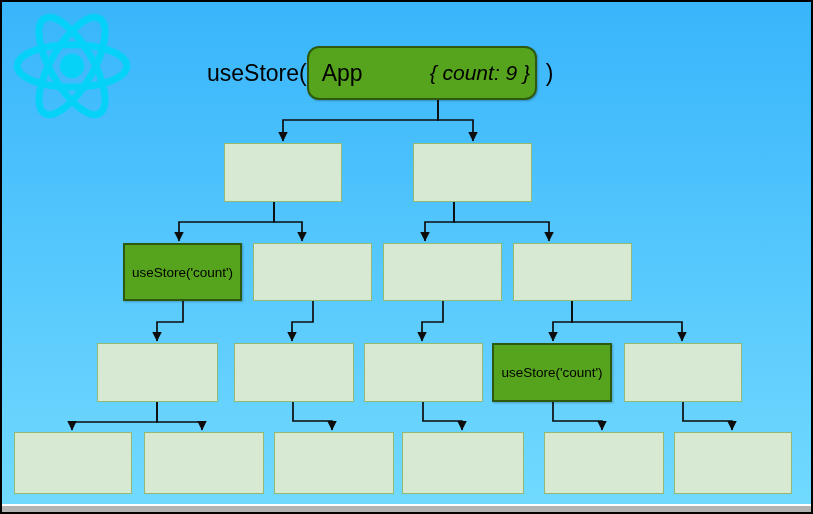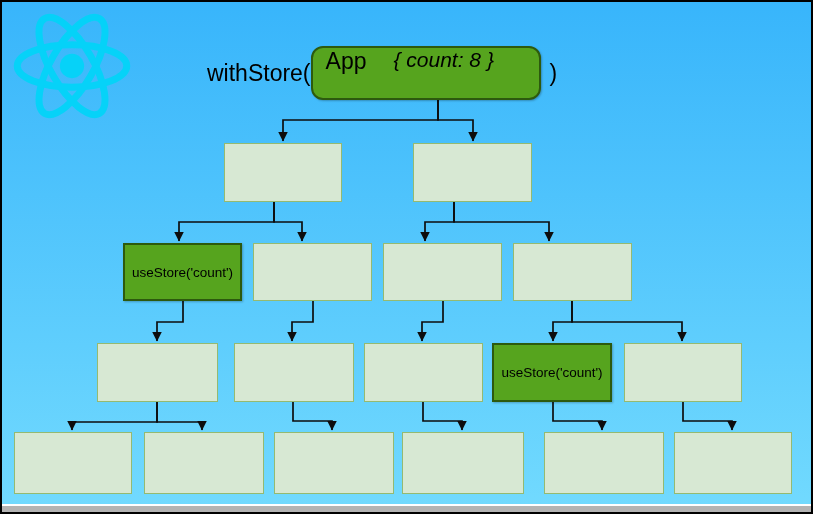--- a/index.html
+++ b/index.html
@@ -35,22 +35,24 @@
     font-size: 23px;
     color: var(--text);
   }
   .app-node {
     width: 230px;
     height: 54px;
     background: var(--green-fill);
     border: 2px solid var(--green-border);
     border-radius: 12px;
     display: flex;
+    align-items: center;
     padding-left: 13px;
     box-shadow: 1px 1px 2px rgba(0,0,0,0.25);
+    gap: 40px;
   }
   .app-label { font-size: 23px; color: var(--text); }
   .app-props { font-size: 21px; font-style: italic; color: var(--text); margin-left: 27px; }
   .header-suffix { margin-left: 9px; }
 
   #edges-svg {
     position: absolute;
     left: 0; top: 0;
     width: 813px; height: 514px;
     pointer-events: none;
@@ -119,24 +121,24 @@
         <polyline points="155,400 155,420 70,420 70,428" fill="none" stroke="#0d0d0d" stroke-width="1.7" marker-end="url(#arrowhead)"></polyline>
         <polyline points="155,400 155,420 200,420 200,428" fill="none" stroke="#0d0d0d" stroke-width="1.7" marker-end="url(#arrowhead)"></polyline>
         <polyline points="291,400 291,419 330,419 330,428" fill="none" stroke="#0d0d0d" stroke-width="1.7" marker-end="url(#arrowhead)"></polyline>
         <polyline points="421,400 421,419 460,419 460,428" fill="none" stroke="#0d0d0d" stroke-width="1.7" marker-end="url(#arrowhead)"></polyline>
         <polyline points="551,400 551,419 600,419 600,428" fill="none" stroke="#0d0d0d" stroke-width="1.7" marker-end="url(#arrowhead)"></polyline>
         <polyline points="681,400 681,419 730,419 730,428" fill="none" stroke="#0d0d0d" stroke-width="1.7" marker-end="url(#arrowhead)"></polyline>
       </g>
   </svg>
 
   <div class="header-row">
-    <span class="header-text">withStore(</span>
+    <span class="header-text">useStore(</span>
     <div class="app-node">
       <span class="app-label">App</span>
-      <span class="app-props">{ count: 8 }</span>
+      <span class="app-props">{ count: 9 }</span>
     </div>
     <span class="header-text header-suffix">)</span>
   </div>
 
   <div id="nodes-layer">
       <div class="tree-node light" style="left: 222px; top: 141px; width: 118px; height: 59px;"></div>
       <div class="tree-node light" style="left: 411px; top: 141px; width: 119px; height: 59px;"></div>
       <div class="tree-node green" style="left: 121px; top: 241px; width: 119px; height: 58px;">useStore('count')</div>
       <div class="tree-node light" style="left: 251px; top: 241px; width: 119px; height: 58px;"></div>
       <div class="tree-node light" style="left: 381px; top: 241px; width: 119px; height: 58px;"></div>

